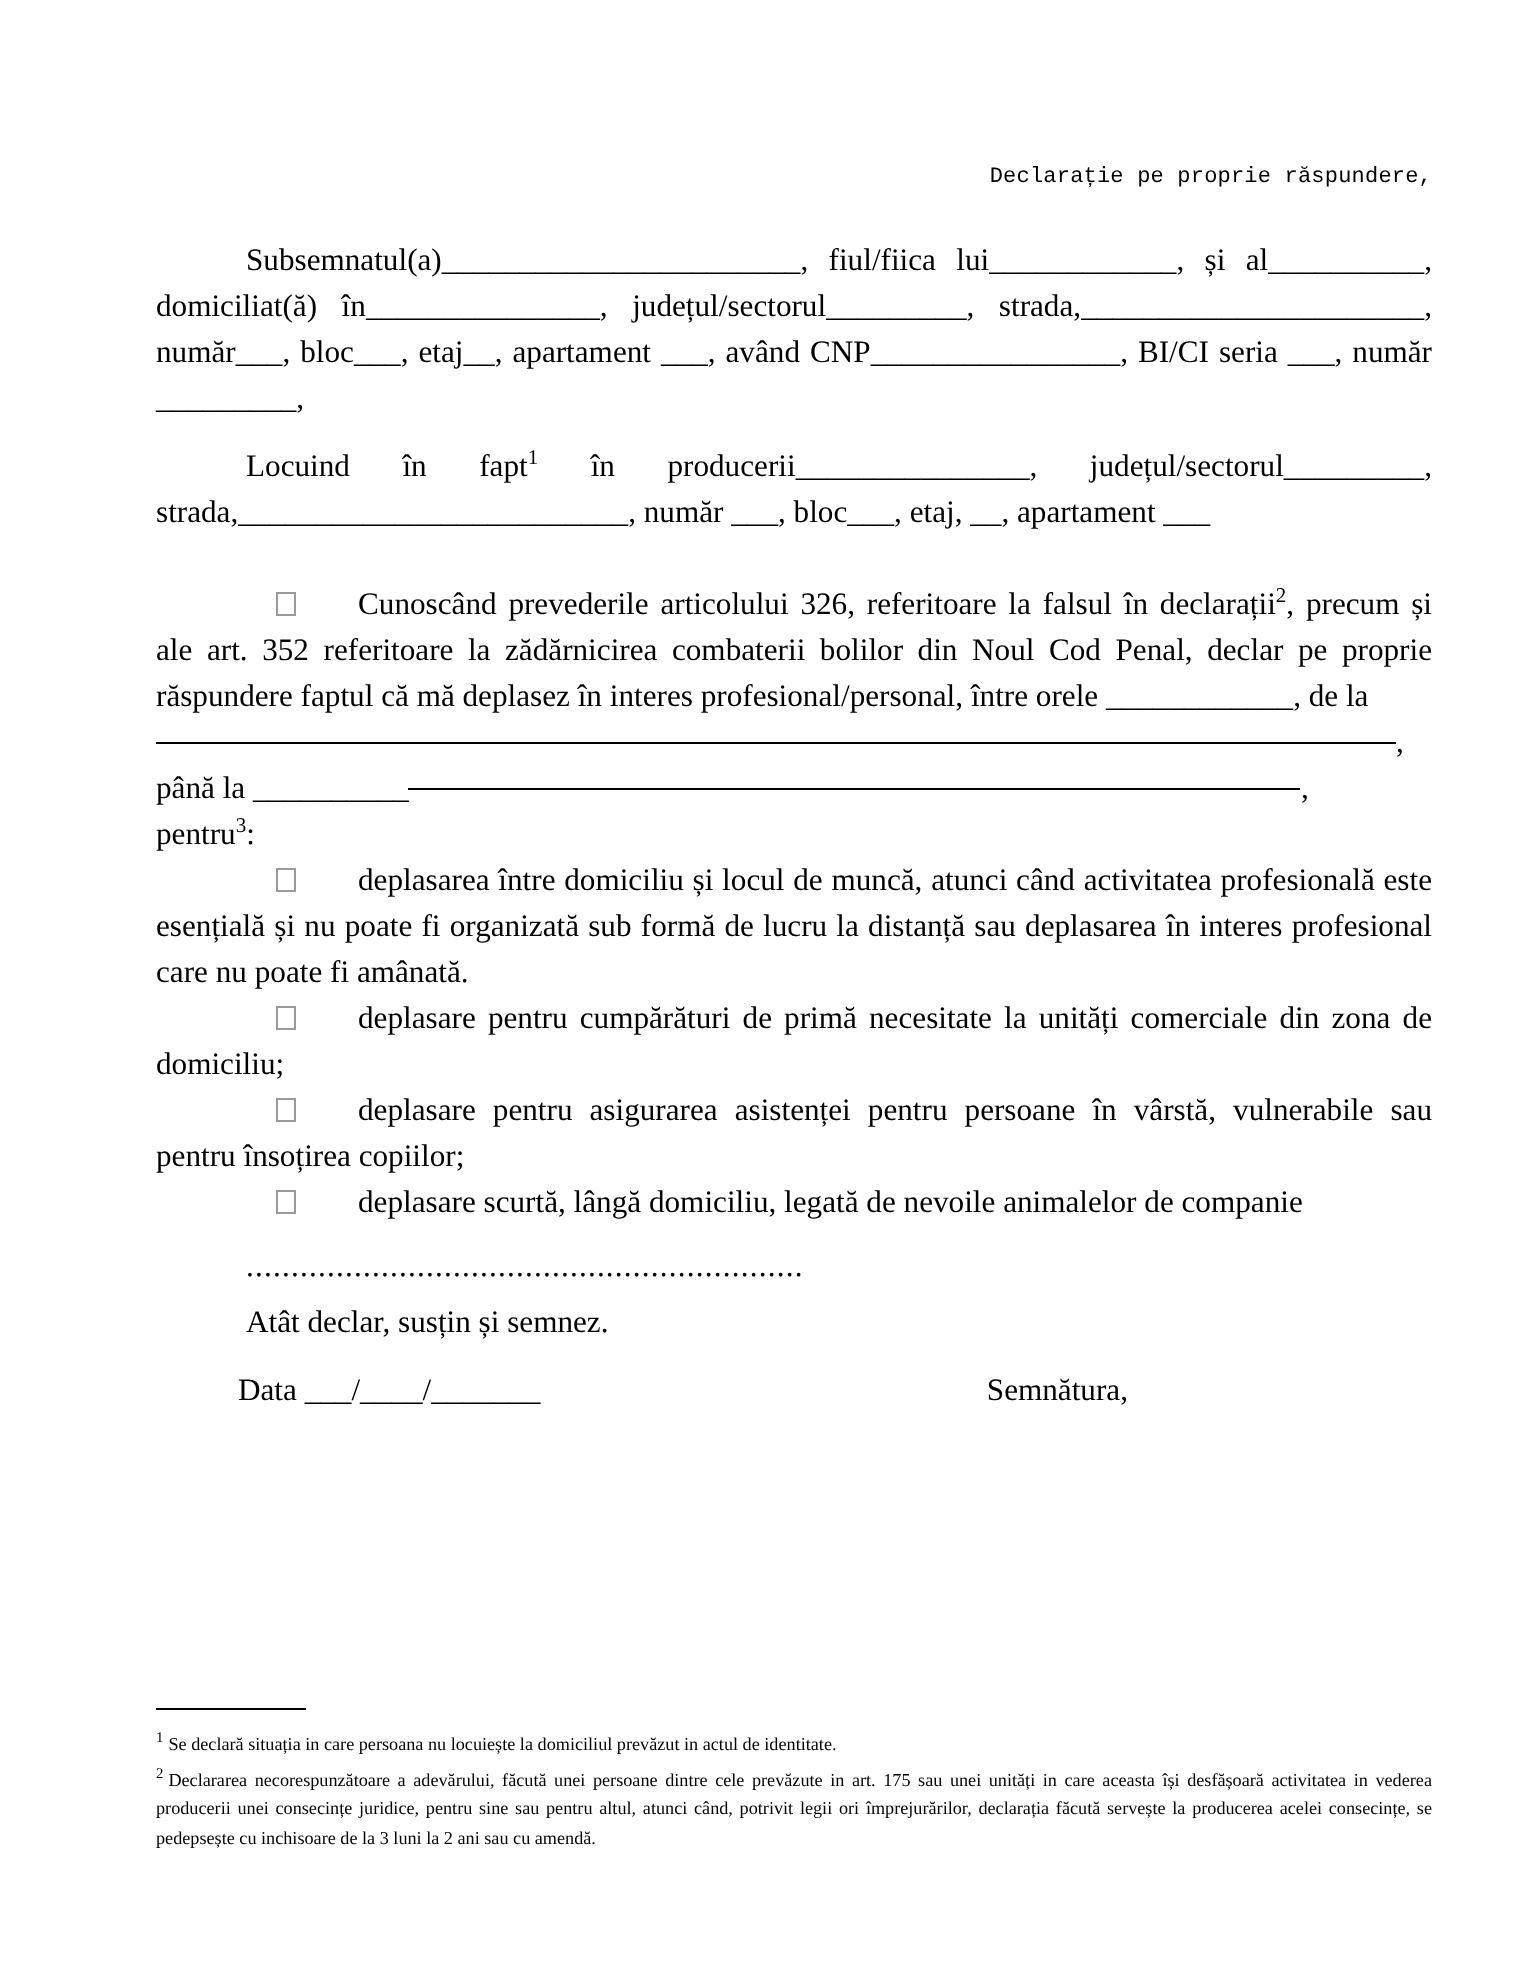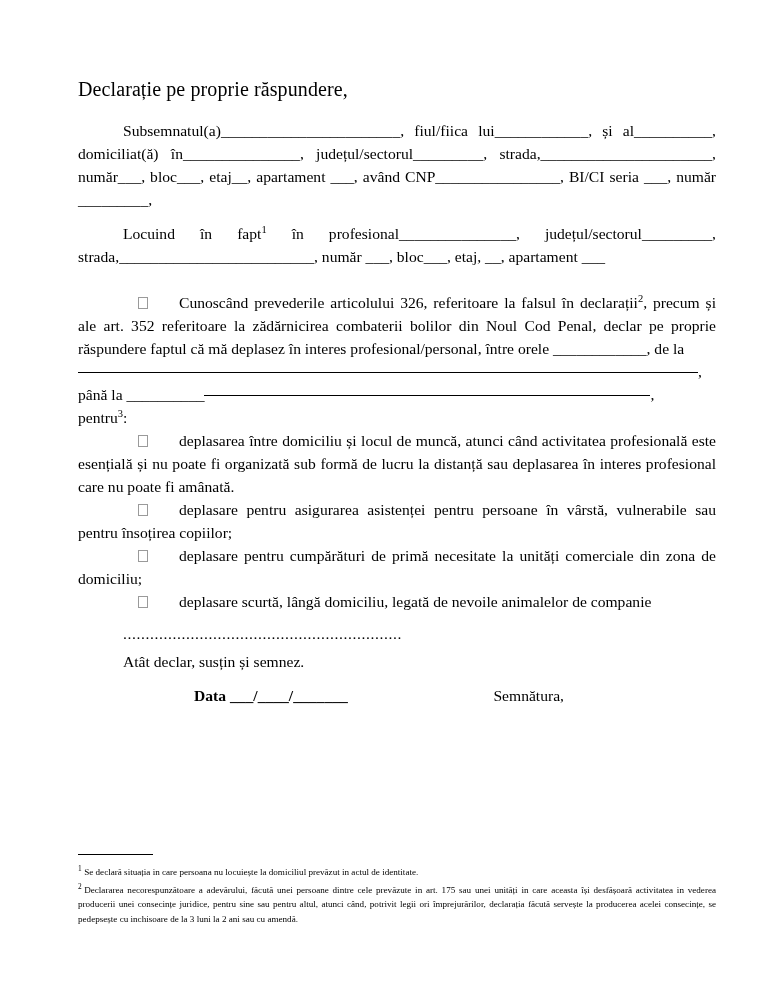--- a/index.html
+++ b/index.html
@@ -20,25 +20,26 @@
   .page {
     position: absolute;
     left: 78px;
     top: 0;
     width: 638px;
     height: 994px;
   }
 
   
   .doc-title {
-    text-align: left;
-    font-size: 20px;
+    text-align: right;
+    font-size: 11px;
     line-height: 23px;
     margin-top: 78px;
     letter-spacing: 0.1px;
+    font-family: Liberation Mono, monospace;
   }
 
   
   .para {
     font-size: 15.6px;
     line-height: 23px;
     text-align: justify;
     text-justify: inter-word;
     margin: 0;
   }
@@ -92,21 +93,21 @@
   
   .dots { letter-spacing: 0.6px; }
 
   
   .sig-row {
     display: flex;
     font-size: 15.6px;
     line-height: 23px;
     margin-top: 11px;
   }
-  .sig-data { margin-left: 116px; font-weight: bold; }
+  .sig-data { margin-left: 41px; }
   .sig-name { margin-left: auto; margin-right: 152px; }
 
   
   .fn-sep {
     width: 75px;
     border-top: 1px solid #000;
     margin: 0;
     height: 0;
   }
   .fn-block { margin-top: 10px; }
@@ -136,38 +137,38 @@
 <div class="page">
 
   <div class="doc-title">Declarație pe proprie răspundere,</div>
 
   <div class="gap-md"></div>
 
   <p class="para indent"><span>Subsemnatul(a)</span><span class="blank">_______________________</span><span>, fiul/fiica lui</span><span class="blank">____________</span><span>, și al</span><span class="blank">__________</span><span>, domiciliat(ă)  în</span><span class="blank">_______________</span><span>, județul/sectorul</span><span class="blank">_________</span><span>, strada,</span><span class="blank">______________________</span><span>, număr___, bloc___, etaj__, apartament ___, având CNP</span><span class="blank">________________</span><span>, BI/CI seria ___, număr _________,</span></p>
 
   <div class="gap-sm"></div>
 
-  <p class="para indent"><span>Locuind în fapt</span><sup class="fnref">1</sup><span> în profesional</span><span class="blank">_______________</span><span>, județul/sectorul</span><span class="blank">_________</span><span>, strada,</span><span class="blank">_________________________</span><span>, număr ___, bloc___, etaj, __, apartament ___</span></p>
+  <p class="para indent"><span>Locuind în fapt</span><sup class="fnref">1</sup><span> în producerii</span><span class="blank">_______________</span><span>, județul/sectorul</span><span class="blank">_________</span><span>, strada,</span><span class="blank">_________________________</span><span>, număr ___, bloc___, etaj, __, apartament ___</span></p>
 
   <div class="gap-lg"></div>
 
   <p class="para li"><span class="cb-wrap"><span class="cb"></span></span><span class="cb-gap"></span><span>Cunoscând prevederile articolului 326, referitoare la falsul în declarații</span><sup class="fnref">2</sup><span>, precum și ale art. 352 referitoare la  zădărnicirea combaterii bolilor din Noul Cod Penal, declar pe proprie răspundere faptul că mă deplasez în interes profesional/personal, între orele</span> <span class="blank">____________</span><span>, de la</span></p>
 
   <div class="rule-row"><span class="rule-thin" style="width:620px;"></span>,</div>
 
   <div class="rule-row"><span>până   la</span> <span class="blank">__________</span><span class="rule-thin" style="width:446px;"></span>,</div>
 
   <p class="para noindent"><span>pentru</span><sup class="fnref">3</sup><span>:</span></p>
 
   <p class="para li"><span class="cb-wrap"><span class="cb"></span></span><span class="cb-gap"></span><span>deplasarea între domiciliu și locul de muncă, atunci când activitatea profesională este esențială și nu poate fi organizată sub formă de lucru la distanță sau deplasarea în interes profesional care nu poate fi amânată.</span></p>
 
 
+  <p class="para li"><span class="cb-wrap"><span class="cb"></span></span><span class="cb-gap"></span><span>deplasare pentru cumpărături de primă necesitate la unități comerciale din zona de domiciliu;</span></p>
+
   <p class="para li"><span class="cb-wrap"><span class="cb"></span></span><span class="cb-gap"></span><span>deplasare pentru asigurarea asistenței pentru persoane în vârstă, vulnerabile sau pentru însoțirea copiilor;</span></p>
-
-  <p class="para li"><span class="cb-wrap"><span class="cb"></span></span><span class="cb-gap"></span><span>deplasare pentru cumpărături de primă necesitate la unități comerciale din zona de domiciliu;</span></p>
 
 
   <p class="para li left"><span class="cb-wrap"><span class="cb"></span></span><span class="cb-gap"></span><span>deplasare scurtă, lângă domiciliu, legată de nevoile animalelor de companie</span></p>
 
 
   <div style="height:9px;"></div>
 
   <p class="para left" style="text-indent:45px;"><span class="dots">..............................................................</span></p>
 
   <div style="height:5px;"></div>

